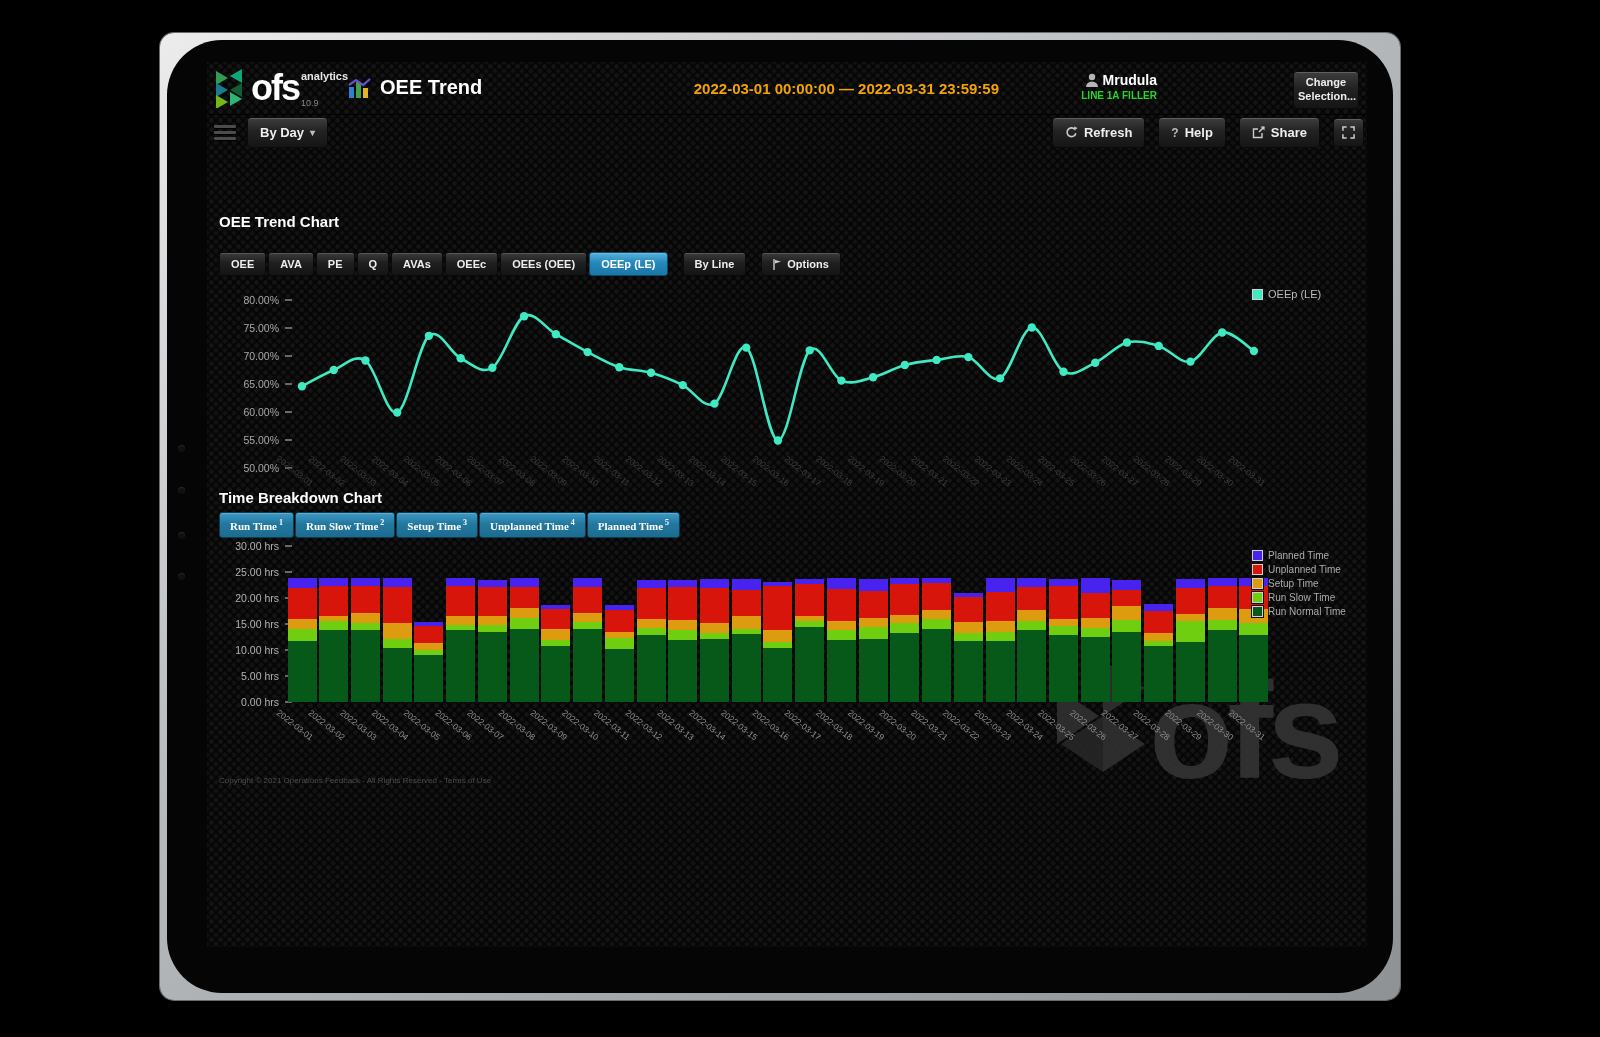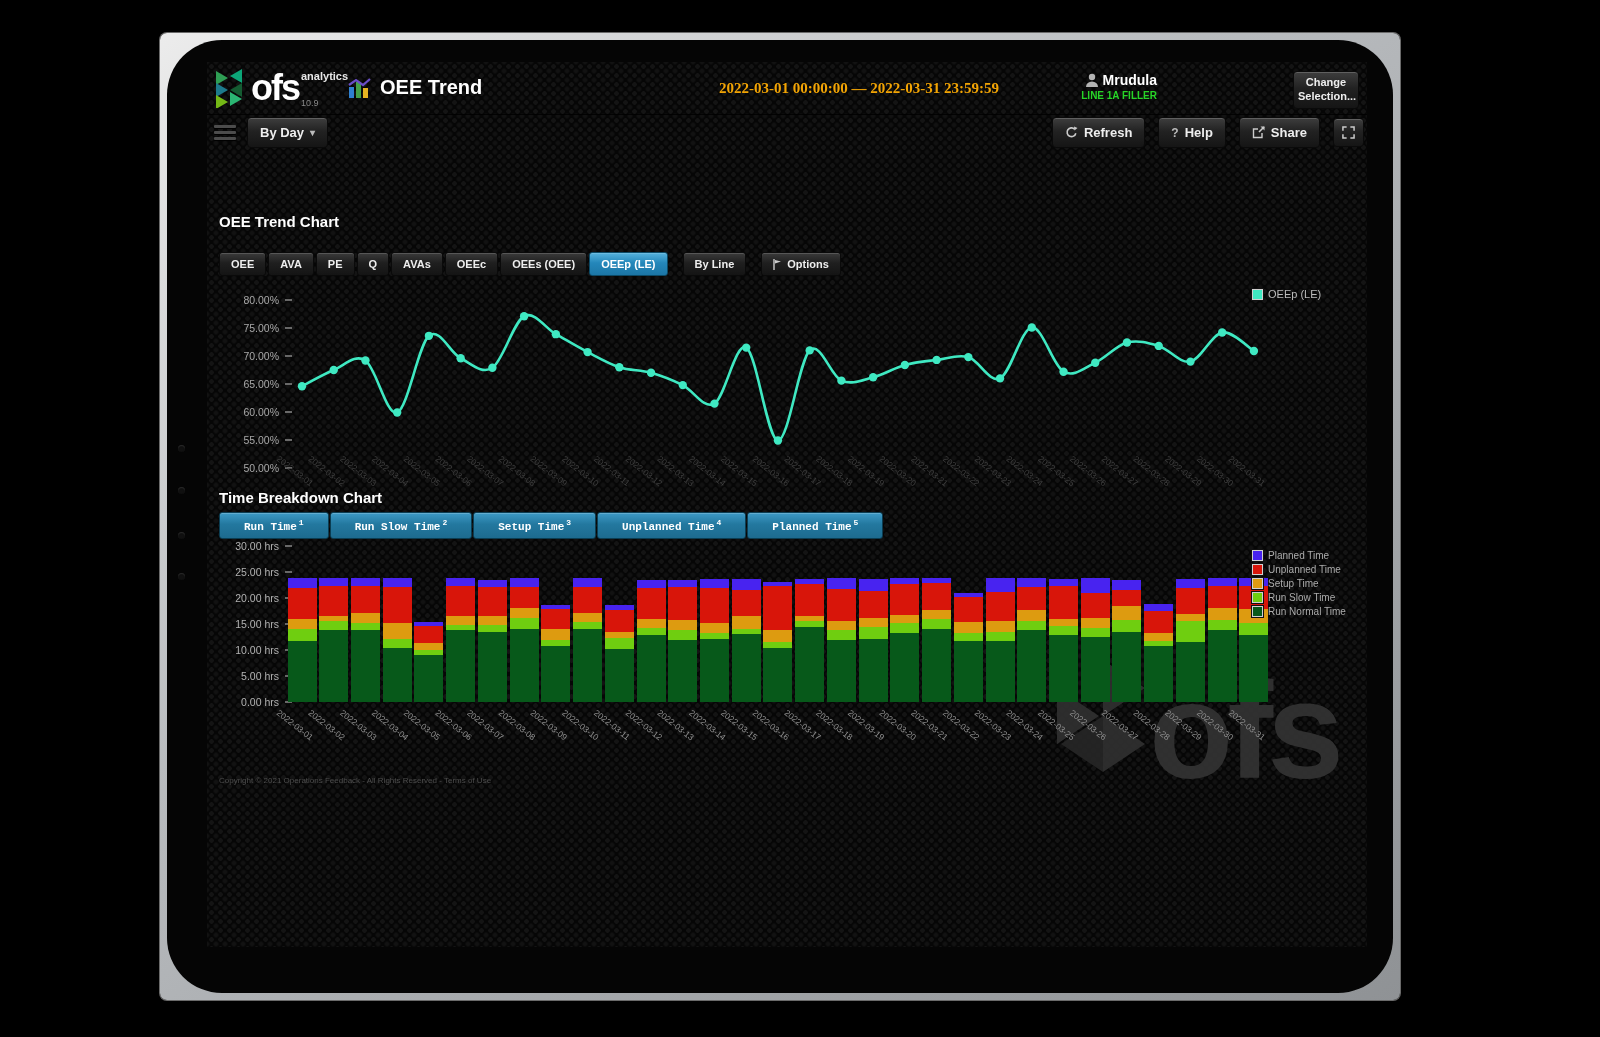--- a/index.html
+++ b/index.html
@@ -1,34 +1,34 @@
 <!DOCTYPE html>
 <html><head>
 <meta charset="utf-8">
 <style>
   html,body{margin:0;padding:0;background:#000;}
   body{width:1600px;height:1037px;position:relative;font-family:"Liberation Sans",sans-serif;overflow:hidden;}
-  .tablet{position:absolute;left:160px;top:33px;width:1240px;height:967px;border-radius:7px;
+  .tablet{position:absolute;left:160px;top:33px;width:1240px;height:967px;border-radius:14px;
     background:linear-gradient(145deg,#ececec,#b9bcbf 40%,#8f9295 100%);
     box-shadow:0 0 0 1px #6a6a6a,0 14px 50px rgba(0,0,0,.85);}
   .bezel{position:absolute;inset:7px;background:#050505;border-radius:55px;}
   .edge-dot{position:absolute;left:11px;width:7px;height:7px;border-radius:50%;background:#101010;box-shadow:inset 0 1px 1px #2a2a2a;}
   .screen{position:absolute;left:40px;top:22px;width:1160px;height:885px;overflow:hidden;
     background-color:#060606;
     background-image:radial-gradient(circle,#141414 2px,rgba(0,0,0,0) 2.6px),radial-gradient(circle,#121212 2px,rgba(0,0,0,0) 2.6px);
     background-size:9px 9px,9px 9px;background-position:0 0,4.5px 4.5px;}
   .hdr{position:absolute;left:0;top:0;width:100%;height:52px;box-shadow:0 1px 0 rgba(0,0,0,.8);}
   .brand{position:absolute;left:8px;top:6px;display:flex;align-items:flex-start;}
   .brand .ofs-txt{color:#fff;font-size:36px;font-weight:bold;letter-spacing:-2px;line-height:40px;}
   .brand .sups{display:flex;flex-direction:column;margin-left:2px;margin-top:2px;}
   .brand .an{color:#e8e8e8;font-size:11px;font-weight:bold;}
   .brand .ver{color:#8a8a8a;font-size:9px;margin-top:16px;}
   .title-wrap{position:absolute;left:140px;top:14px;display:flex;align-items:center;gap:8px;}
   .page-title{color:#fff;font-size:20px;font-weight:bold;}
-  .date-range{position:absolute;right:368px;top:18px;color:#f2a404;font-size:15px;font-weight:bold;white-space:nowrap;font-family:Liberation Serif, serif;}
+  .date-range{position:absolute;right:368px;top:18px;color:#f2a404;font-size:15px;font-weight:bold;white-space:nowrap;}
   .user-blk{position:absolute;right:210px;top:10px;text-align:right;}
   .user-row{display:flex;align-items:center;gap:4px;justify-content:flex-end;}
   .user-name{color:#fff;font-size:14px;font-weight:bold;}
   .line-name{color:#27d427;font-size:10px;font-weight:bold;margin-top:2px;}
   .btn{display:inline-flex;align-items:center;gap:6px;background:linear-gradient(#3e3e3e,#222 45%,#151515);
     border:1px solid #0a0a0a;box-shadow:inset 0 1px 0 rgba(255,255,255,.18);border-radius:4px;
     color:#eee;font-size:13px;font-weight:bold;padding:7px 12px;cursor:pointer;font-family:"Liberation Sans",sans-serif;}
   .chg-btn{position:absolute;right:8px;top:9px;width:66px;padding:4px 4px;font-size:11px;line-height:1.25;display:block;}
   .toolbar{position:absolute;left:0;top:55px;width:100%;height:34px;}
   .burger{position:absolute;left:7px;top:8px;width:22px;cursor:pointer;}
@@ -38,22 +38,22 @@
   .caret{font-size:10px;color:#bbb;}
   .sq-btn{padding:7px 8px;}
   .sec-heading{position:absolute;color:#fff;font-size:15px;font-weight:bold;z-index:3;}
   .tabs{position:absolute;left:12px;top:190px;display:flex;gap:2px;align-items:center;z-index:3;}
   .tab{background:linear-gradient(#3b3b3b,#1f1f1f 45%,#141414);border:1px solid #0a0a0a;border-radius:3px;
     color:#eee;font-size:11px;font-weight:bold;padding:5px 11px;cursor:pointer;display:inline-flex;align-items:center;gap:5px;
     box-shadow:inset 0 1px 0 rgba(255,255,255,.15);font-family:"Liberation Sans",sans-serif;}
   .tab.selected{background:linear-gradient(#55b2dd,#2487ba 45%,#1c76a6);border-color:#0c4a66;color:#fff;}
   .tab.gapL{margin-left:13px;}
   .tab-blue{background:linear-gradient(#3d9ac6,#23789f 45%,#1d6b8f);border:1px solid #0b3d52;border-radius:3px;
-    color:#fff;font-size:11px;font-weight:bold;padding:5px 24px;cursor:pointer;box-shadow:inset 0 1px 0 rgba(255,255,255,.2);
-    font-family:Liberation Mono, monospace;}
+    color:#fff;font-size:11px;font-weight:bold;padding:5px 10px;cursor:pointer;box-shadow:inset 0 1px 0 rgba(255,255,255,.2);
+    font-family:Liberation Serif, serif;}
   .tab-blue sup{font-size:8px;margin-left:2px;}
   .time-btns{position:absolute;left:12px;top:450px;display:flex;gap:1px;z-index:3;}
   .chart-box{position:absolute;left:0;z-index:2;}
   .legend{position:absolute;z-index:3;}
   .leg-row{display:flex;align-items:center;gap:5px;margin-bottom:3px;}
   .leg-sw{width:9px;height:9px;border:1px solid #d0d0d0;box-shadow:0 0 0 1px #111;}
   .leg-lb{color:#ababab;font-size:10px;}
   .watermark{position:absolute;left:850px;top:588px;z-index:1;opacity:.92;}
   .footer{position:absolute;left:12px;top:714px;color:#4d4d4d;font-size:8px;z-index:3;}
   svg text{font-family:"Liberation Sans",sans-serif;}

